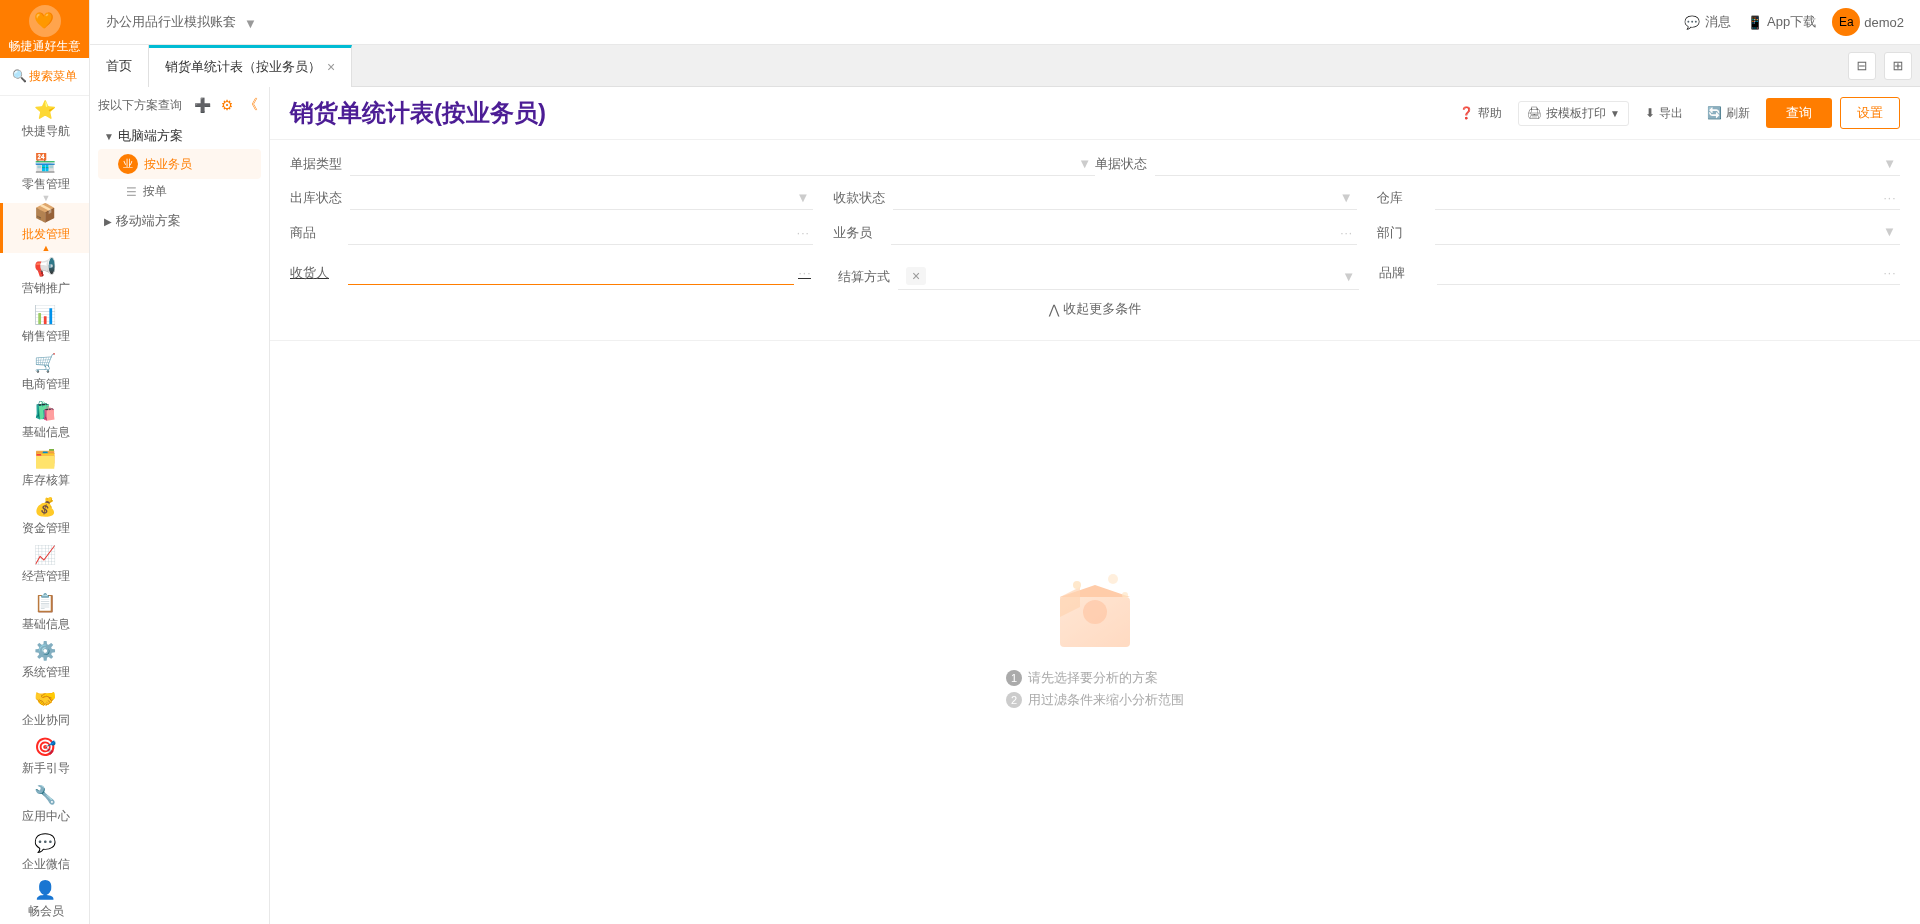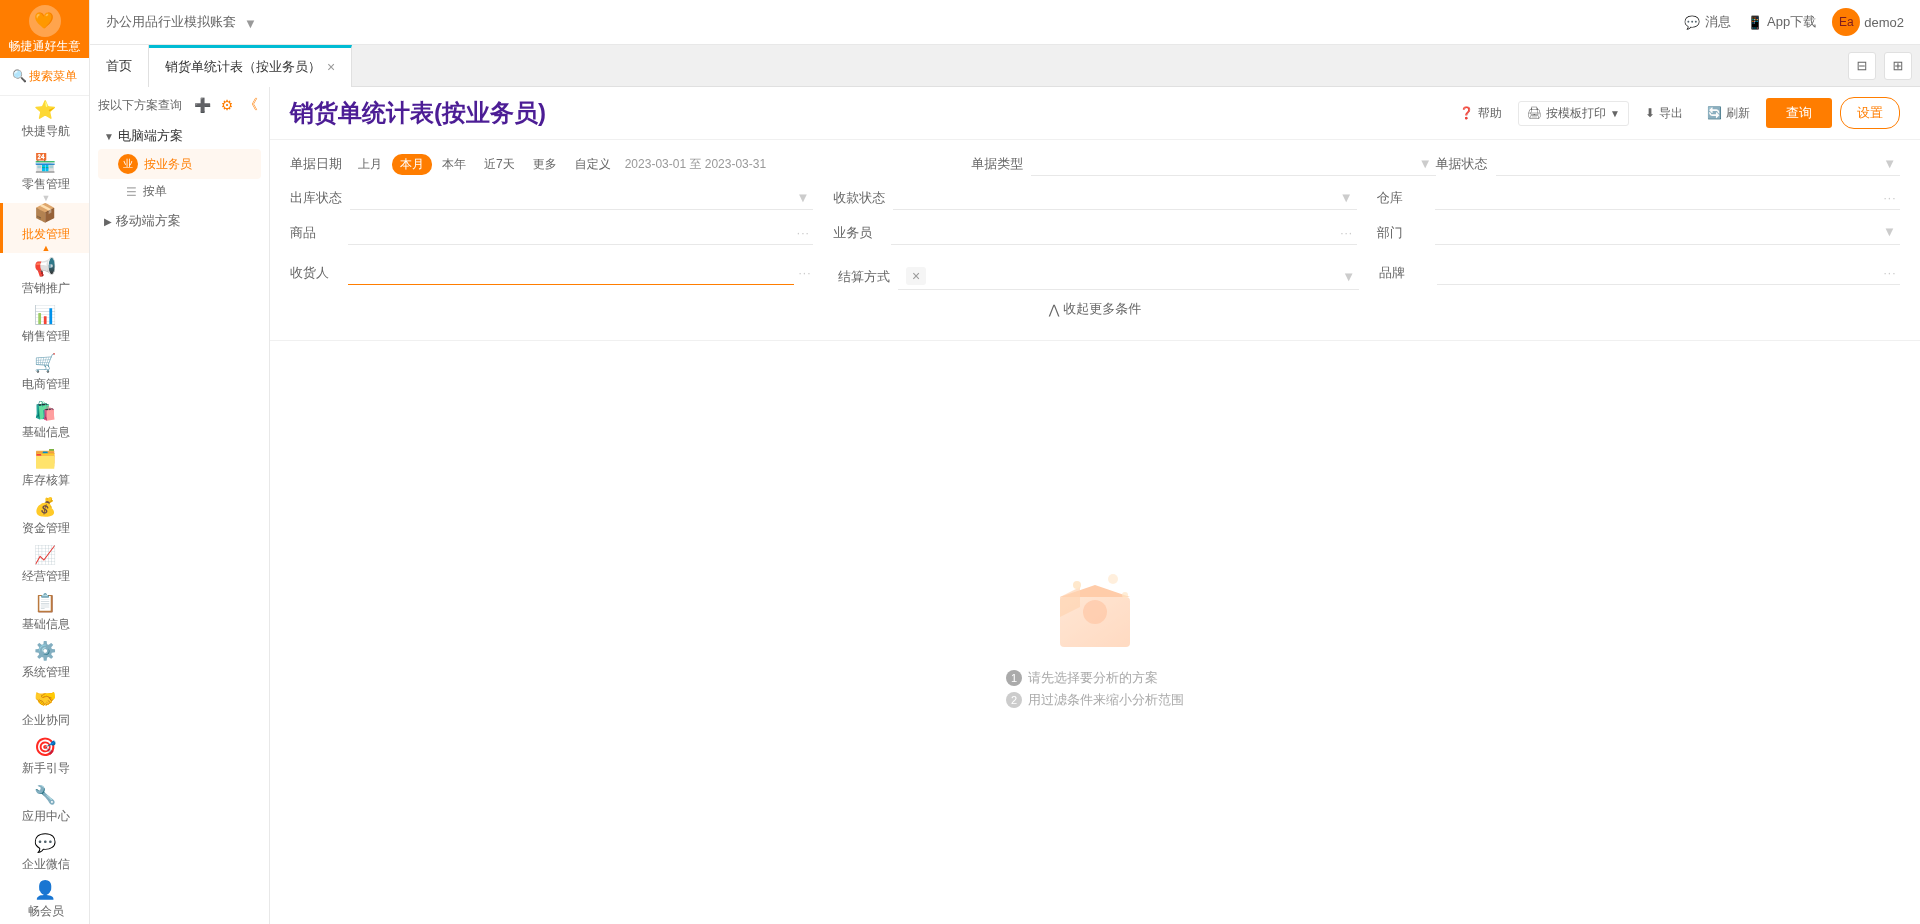--- a/index.html
+++ b/index.html
@@ -15,21 +15,21 @@
     .sidebar-nav-item .nav-icon { font-size: 18px; margin-bottom: 2px; }
 
     
     .main-area { flex: 1; display: flex; flex-direction: column; height: 924px; }
 
     
     .topbar { height: 45px; background: #fff; display: flex; align-items: center; justify-content: space-between; padding: 0 16px; border-bottom: 1px solid #e8e8e8; }
     .topbar-left { display: flex; align-items: flex-end; gap: 8px; color: #666; font-size: 13px; }
     .topbar-right { display: flex; align-items: center; gap: 16px; color: #666; font-size: 13px; }
     .topbar-right-item { display: flex; align-items: center; gap: 4px; cursor: pointer; }
-    .avatar { width: 28px; height: 28px; border-radius: 50%; background: #ff7d00; display: flex; align-items: center; justify-content: center; color: #7f1d1d; font-size: 12px; }
+    .avatar { width: 28px; height: 28px; border-radius: 50%; background: #ff7d00; display: flex; align-items: center; justify-content: center; color: #000000; font-size: 12px; }
 
     
     .tabbar { height: 42px; background: #f0f0f0; display: flex; align-items: center; padding: 0 0; border-bottom: 1px solid #e0e0e0; }
     .tab { height: 42px; display: flex; align-items: center; padding: 0 16px; cursor: pointer; font-size: 13px; color: #666; border-right: 1px solid #e0e0e0; gap: 6px; }
     .tab.home { background: #fff; color: #333; }
     .tab.active { background: #fff; color: #333; border-top: 2px solid #00bcd4; }
     .tab .close-btn { font-size: 14px; color: #999; cursor: pointer; }
     .tabbar-actions { margin-left: auto; display: flex; align-items: center; gap: 8px; padding-right: 8px; }
     .tabbar-action-btn { width: 28px; height: 28px; display: flex; align-items: center; justify-content: center; cursor: pointer; color: #666; border: 1px solid #e0e0e0; border-radius: 3px; background: #fff; }
 
@@ -53,21 +53,21 @@
     
     .main-content { flex: 1; display: flex; flex-direction: column; padding: 0; overflow: hidden; }
     .page-header { background: #fff; padding: 10px 20px; display: flex; align-items: center; justify-content: space-between; border-bottom: 1px solid #f0f0f0; }
     .page-title { font-size: 24px; font-weight: 600; color: #4c1d95; }
     .page-actions { display: flex; align-items: center; gap: 8px; }
     .page-action-btn { display: flex; align-items: center; gap: 4px; color: #666; font-size: 12px; cursor: pointer; padding: 3px 8px; }
     .export-btn { display: flex; align-items: center; gap: 4px; color: #666; font-size: 12px; cursor: pointer; padding: 3px 8px; }
     .refresh-btn { display: flex; align-items: center; gap: 4px; color: #666; font-size: 12px; cursor: pointer; padding: 3px 8px; }
     .print-btn { display: flex; align-items: center; gap: 4px; color: #666; font-size: 12px; cursor: pointer; padding: 3px 8px; border: 1px solid #e8e8e8; border-radius: 3px; }
     .query-btn { background: #ff7d00; color: #fff; border: none; padding: 6px 20px; border-radius: 3px; cursor: pointer; font-size: 13px; }
-    .setting-btn { background: #fff; color: #ff7d00; border: 1px solid #ff7d00; padding: 6px 16px; border-radius: 14px; cursor: pointer; font-size: 13px; }
+    .setting-btn { background: #fff; color: #ff7d00; border: 1px solid #ff7d00; padding: 6px 16px; border-radius: 3px; cursor: pointer; font-size: 13px; }
 
     
     .filter-area { background: #fff; padding: 12px 20px; border-bottom: 1px solid #f0f0f0; }
     .filter-row { display: flex; align-items: center; margin-bottom: 10px; gap: 0; }
     .filter-item { display: flex; align-items: center; flex: 1; min-width: 0; }
     .filter-label { color: #666; font-size: 13px; white-space: nowrap; margin-right: 8px; min-width: 50px; }
     .filter-input { flex: 1; border: none; border-bottom: 1px solid #e8e8e8; padding: 4px 8px; font-size: 13px; outline: none; color: #333; background: transparent; }
     .filter-dropdown { flex: 1; display: flex; align-items: center; justify-content: space-between; border-bottom: 1px solid #e8e8e8; padding: 4px 4px 4px 8px; cursor: pointer; color: #333; font-size: 13px; }
     .filter-ellipsis { color: #ccc; cursor: pointer; }
     .date-tabs { display: flex; gap: 2px; align-items: center; }
@@ -275,32 +275,20 @@
             <span>刷新</span>
           </div>
           <button class="query-btn">查询</button>
           <button class="setting-btn">设置</button>
         </div>
       </div>
 
       <div class="filter-area">
 
         <div class="filter-row">
-          <div class="filter-item" style="flex:2.2;">
-            <span class="filter-label">单据日期</span>
-            <div class="date-tabs">
-              <span class="date-tab">上月</span>
-              <span class="date-tab active">本月</span>
-              <span class="date-tab">本年</span>
-              <span class="date-tab">近7天</span>
-              <span class="date-tab">更多</span>
-              <span class="date-tab">自定义</span>
-              <span class="date-range">2023-03-01 至 2023-03-31</span>
-            </div>
-          </div>
           <div class="filter-item" style="flex:1.5;">
             <span class="filter-label">单据类型</span>
             <div class="filter-dropdown">
               <span></span>
               <span style="color:#ccc;">▼</span>
             </div>
           </div>
           <div class="filter-item" style="flex:1.5;">
             <span class="filter-label">单据状态</span>
             <div class="filter-dropdown">
@@ -349,21 +337,21 @@
           <div class="filter-item" style="flex:1.5;font-family:Liberation Serif, serif;">
             <span class="filter-label">部门</span>
             <div class="filter-dropdown" style="flex:1;border-bottom:1px solid #e8e8e8;padding:4px 4px 4px 8px;cursor:pointer;">
               <span></span>
               <span style="color:#ccc;">▼</span>
             </div>
           </div>
         </div>
 
         <div class="filter-row" style="margin-bottom:0;">
-          <div class="filter-item" style="flex:1.5;margin-right:27px;">
+          <div class="filter-item" style="flex:1.5;margin-right:27px;text-decoration:underline;">
             <span class="filter-label">收货人</span>
             <input class="filter-input" style="border-bottom: 1px solid rgb(255, 125, 0);">
             <span class="filter-ellipsis" style="margin-left:4px;cursor:pointer;">···</span>
           </div>
           <div class="filter-item" style="flex:1.5;margin-right:20px;margin-top:8px;">
             <span class="filter-label">结算方式</span>
             <div class="filter-dropdown" style="flex:1;border-bottom:1px solid #e8e8e8;padding:4px 4px 4px 8px;cursor:pointer;display:flex;align-items:center;gap:4px;">
               <span>
                 <span style="display:inline-flex;align-items:center;background:#f5f5f5;border-radius:3px;padding:1px 6px;font-size:12px;gap:3px;">
                   <span style="cursor:pointer;color:#999;font-size:14px;">×</span>

